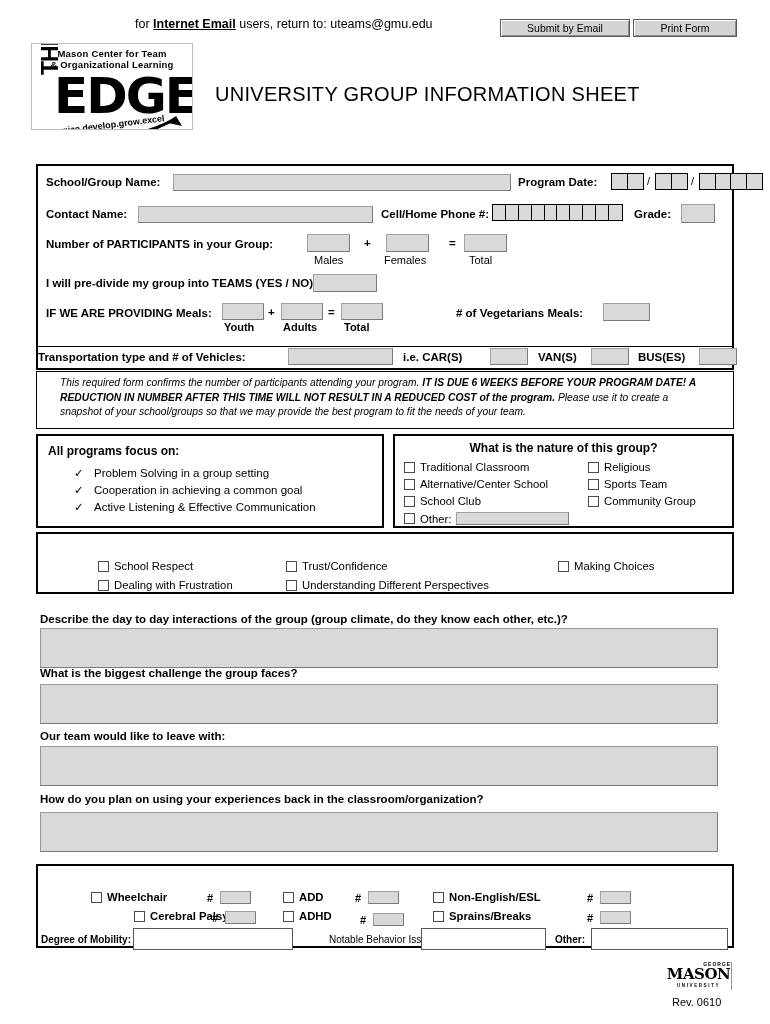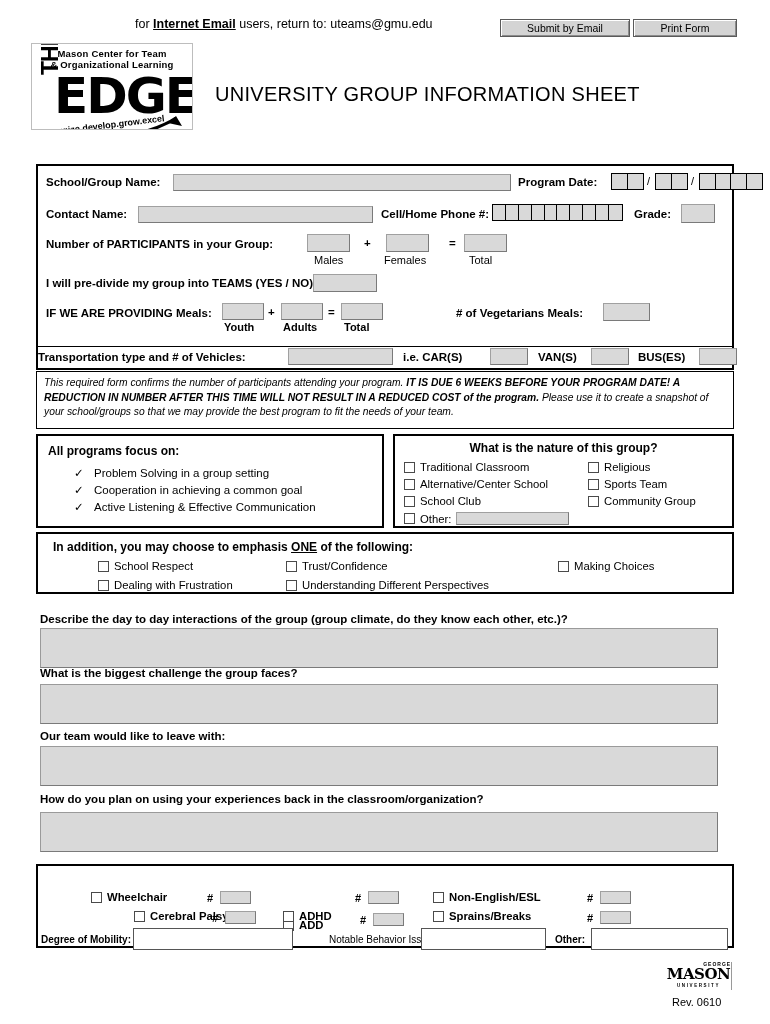--- a/index.html
+++ b/index.html
@@ -127,21 +127,21 @@
     background: #fff;
   }
   #info-box { left: 36px; top: 164px; width: 698px; height: 206px; }
   .row { position: absolute; font-size: 11.5px; font-weight: 700; white-space: nowrap; }
   .sub { font-size: 11px; font-weight: 400; position: absolute; }
 
   
   #notice {
     position: absolute; left: 36px; top: 371px; width: 698px; height: 58px;
     border: 1px solid #000; box-sizing: border-box; background: #fff;
-    padding: 4px 7px; font-size: 10.3px; font-style: italic; line-height: 1.42;
+    padding: 4px 23px; font-size: 10.3px; font-style: italic; line-height: 1.42;
   }
   #notice b { font-weight: 700; }
 
   
   #focus-box  { left: 36px;  top: 434px; width: 348px; height: 94px; }
   #nature-box { left: 393px; top: 434px; width: 341px; height: 94px; }
   #addition-box { left: 36px; top: 532px; width: 698px; height: 62px; }
   #special-box { left: 36px; top: 864px; width: 698px; height: 84px; }
 
   .hd { font-size: 12px; font-weight: 700; }
@@ -320,23 +320,20 @@
     <span class="cb"></span>
     <span>Sports Team</span>
   </div>
   <div class="ck-row" style="position:absolute; left:193px; top:59px;align-items:flex-end;">
     <span class="cb"></span>
     <span>Community Group</span>
   </div>
 </div>
 
 <div class="box" id="addition-box">
-  <div class="hd" style="position:absolute; left:15px; top:6px;">
-    <span>In addition, you may choose to emphasis </span><u>ONE</u><span> of the following:</span>
-  </div>
   <div class="ck-row" style="position:absolute; left:60px; top:26px;">
     <span class="cb"></span>
     <span>School Respect</span>
   </div>
   <div class="ck-row" style="position:absolute; left:60px; top:45px;">
     <span class="cb"></span>
     <span>Dealing with Frustration</span>
   </div>
   <div class="ck-row" style="position:absolute; left:248px; top:26px;">
     <span class="cb"></span>
@@ -373,21 +370,21 @@
   <span style="position:absolute; left:169px; top:26px; font-size:11px; font-weight:700;">#</span>
   <span class="fld" style="position:absolute; left:182px; top:25px; width:31px; height:13px;"></span>
 
   <div class="ck-row" style="position:absolute; left:60px; top:44px;padding-left:36px;">
     <span class="cb"></span>
     <span style="font-weight:700;">Cerebral Palsy</span>
   </div>
   <span style="position:absolute; left:174px; top:46px; font-size:11px; font-weight:700;">#</span>
   <span class="fld" style="position:absolute; left:187px; top:45px; width:31px; height:13px;"></span>
 
-  <div class="ck-row" style="position:absolute; left:245px; top:25px;margin-top:28px;">
+  <div class="ck-row" style="position:absolute; left:245px; top:25px;">
     <span class="cb"></span>
     <span style="font-weight:700;">ADD</span>
   </div>
   <span style="position:absolute; left:317px; top:26px; font-size:11px; font-weight:700;">#</span>
   <span class="fld" style="position:absolute; left:330px; top:25px; width:31px; height:13px;"></span>
 
   <div class="ck-row" style="position:absolute; left:245px; top:44px;">
     <span class="cb"></span>
     <span style="font-weight:700;">ADHD</span>
   </div>

